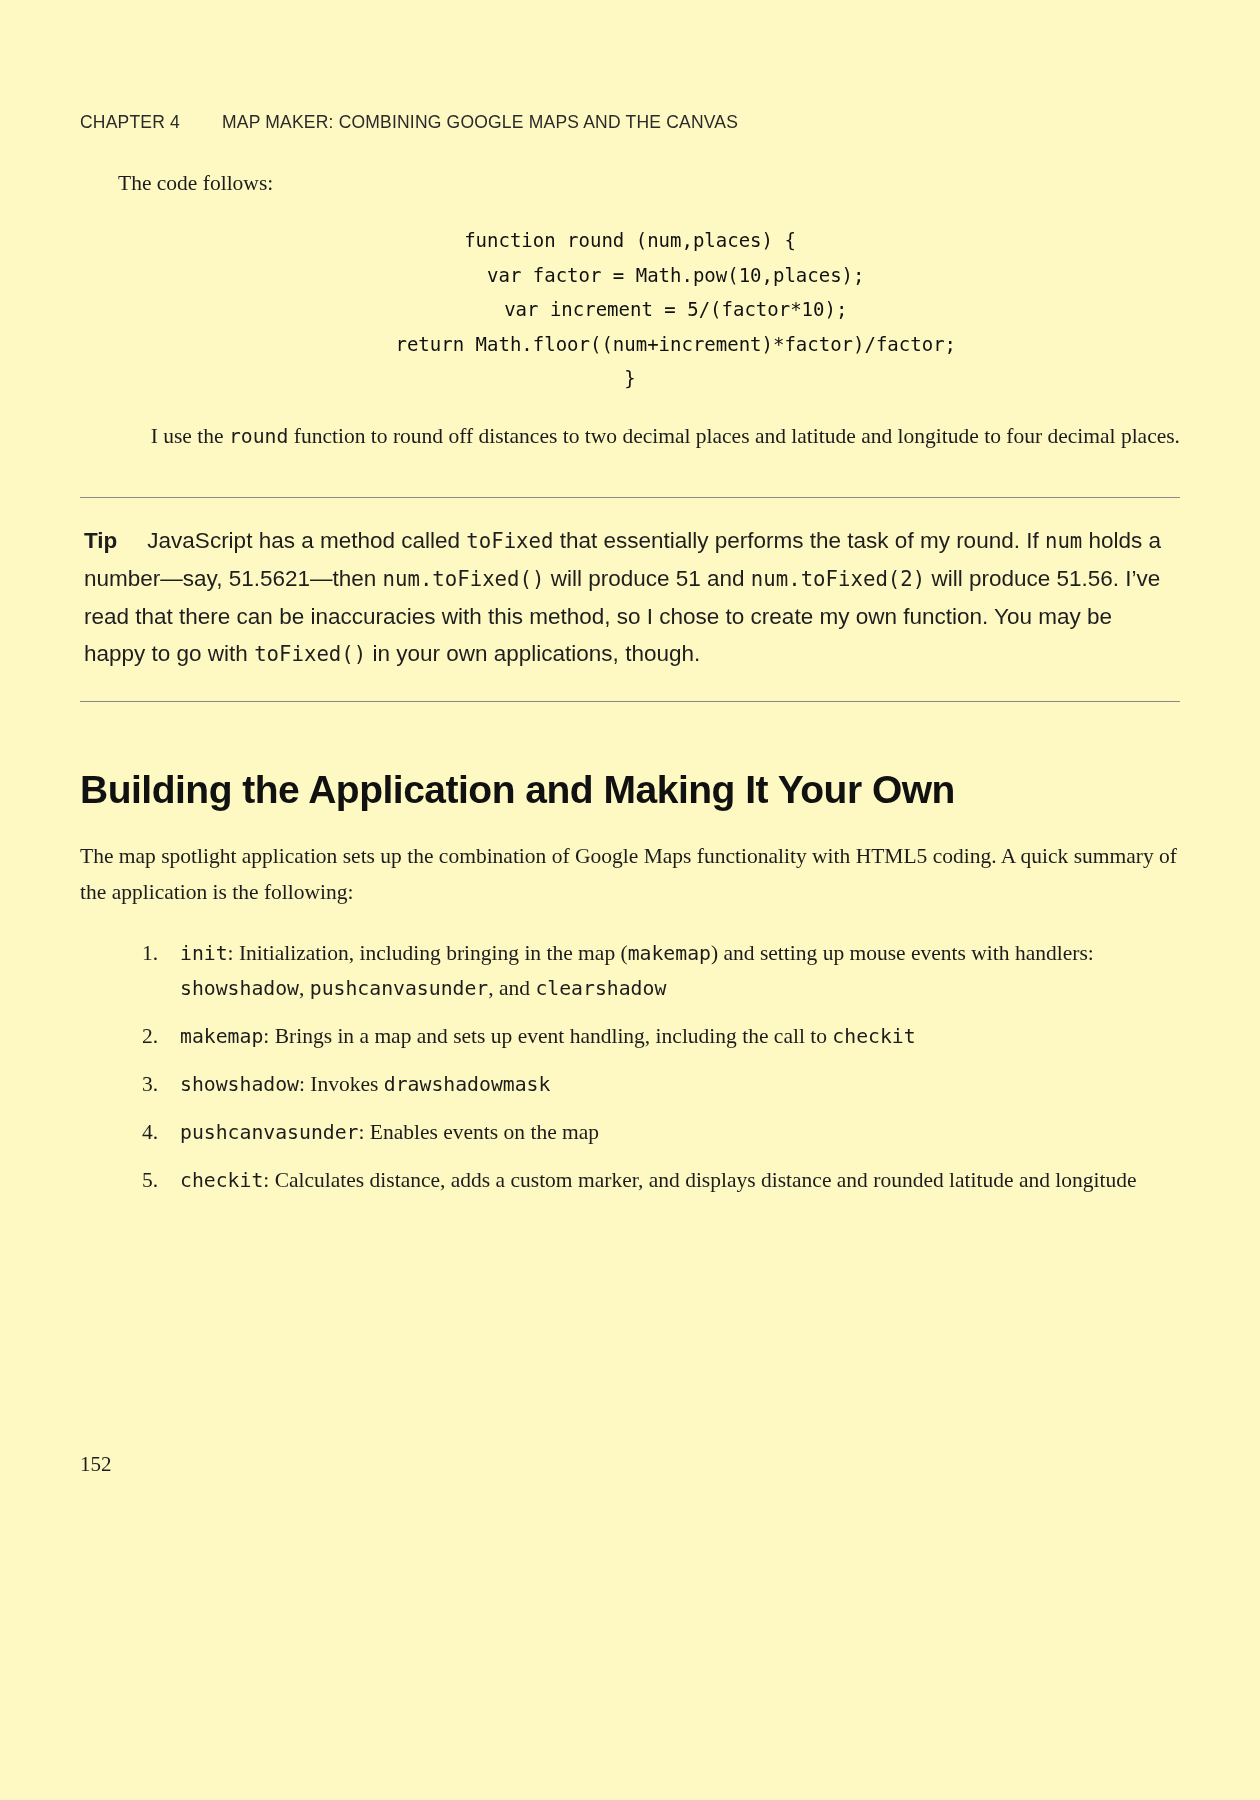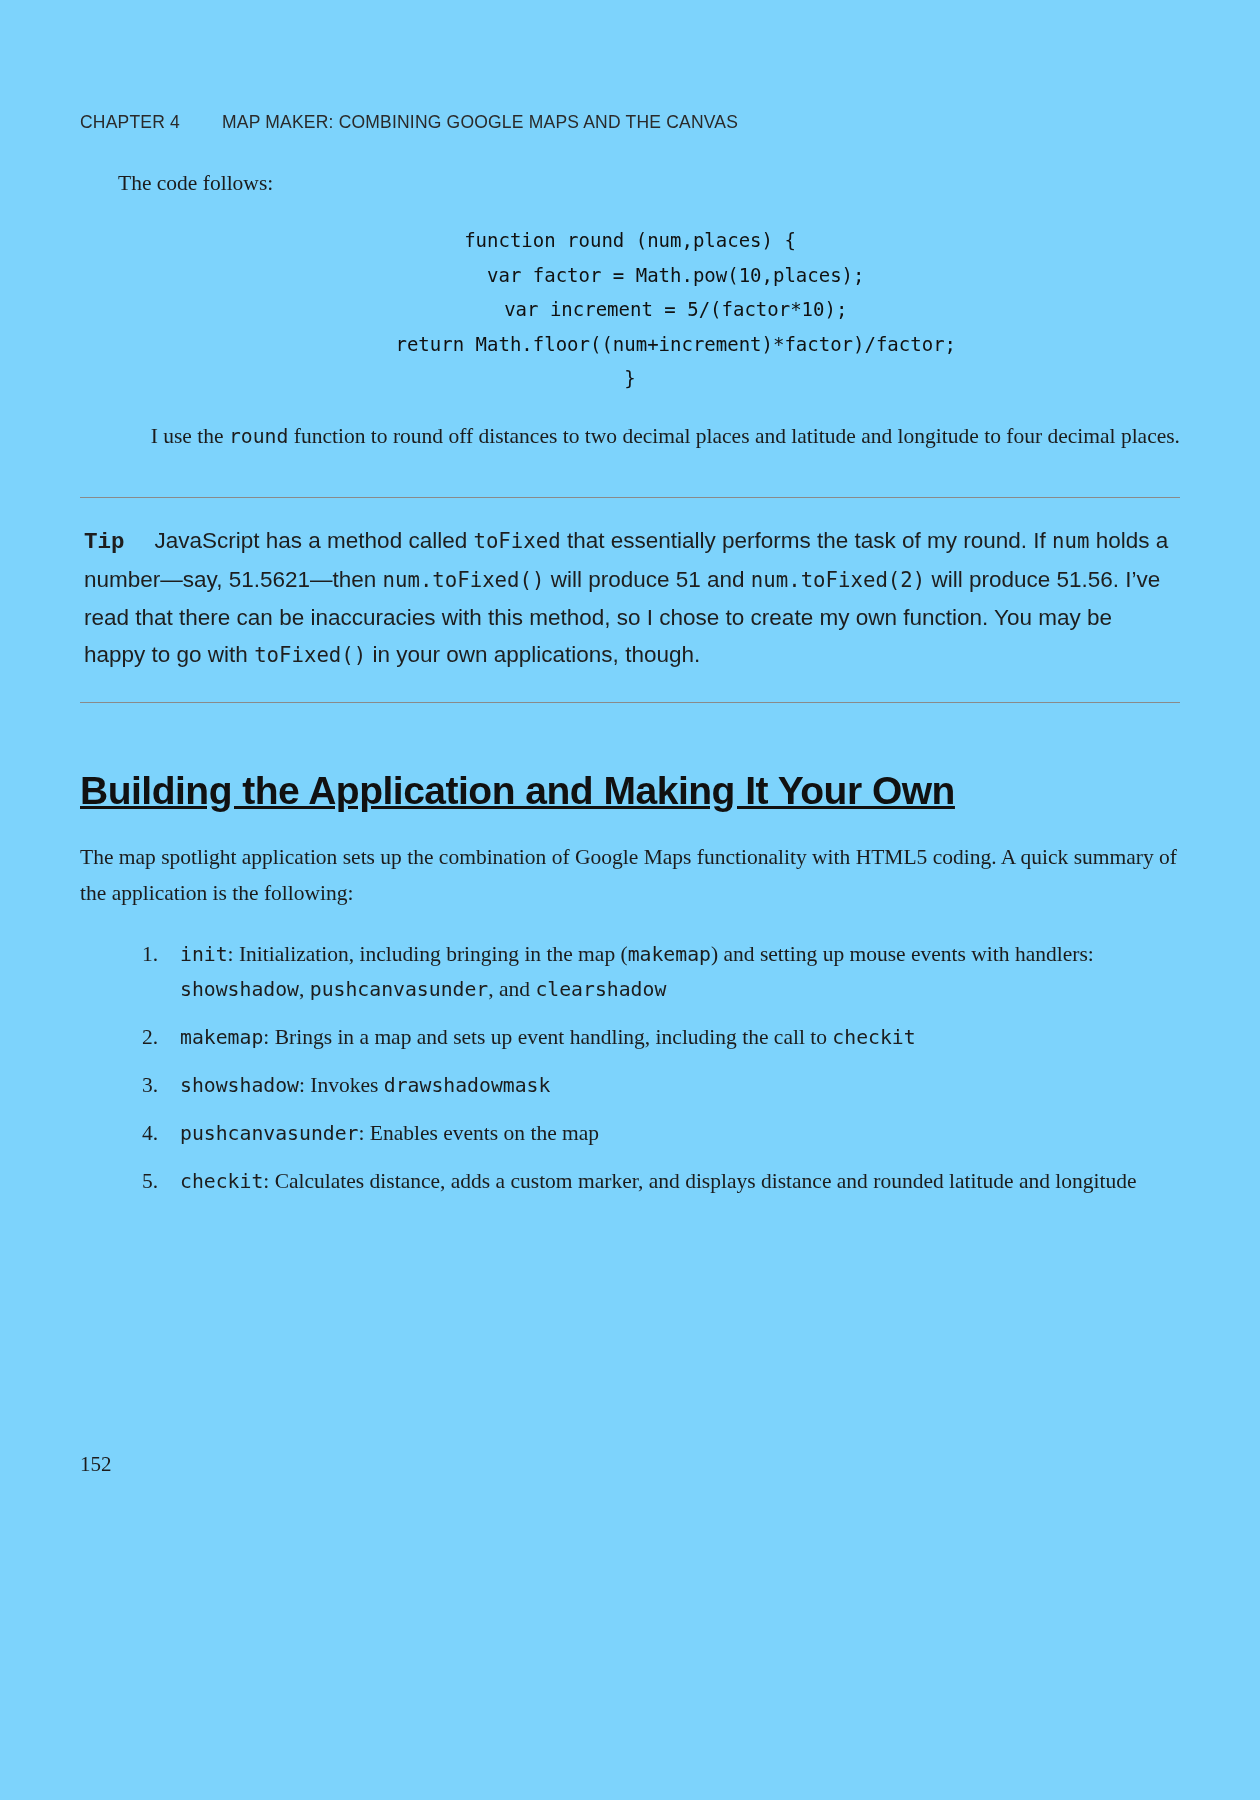--- a/index.html
+++ b/index.html
@@ -4,21 +4,21 @@
 <style>
   html, body {
     margin: 0;
     padding: 0;
     background: #ffffff;
   }
   .page {
     position: relative;
     width: 1260px;
     height: 1800px;
-    background: #7dd3fc;
+    background: #fef9c3;
     box-sizing: border-box;
     padding: 112px 80px 0 80px;
     color: #1c1c1c;
     font-family: "Liberation Serif", serif;
   }
   
   .running-head {
     font-family: "Liberation Sans", sans-serif;
     font-size: 17.5px;
     font-weight: 500;
@@ -63,32 +63,30 @@
   .tip-text {
     font-family: "Liberation Sans", sans-serif;
     font-size: 22.5px;
     line-height: 37px;
     margin: 0;
     color: #1e1e1e;
   }
   .tip-label {
     font-weight: 700;
     margin-right: 30px;
-    font-family: Liberation Mono, monospace;
   }
   .para-after-tip { margin-top: 30px; }
   
   .section-heading {
     font-family: "Liberation Sans", sans-serif;
     font-size: 39px;
     font-weight: 700;
     letter-spacing: -0.5px;
     color: #111111;
     margin: 66px 0 0 0;
-    text-decoration: underline;
   }
   .para-section-intro { margin-top: 26px; }
   
   .num-list { margin-top: 26px; }
   .list-item {
     position: relative;
     padding-left: 100px;
     font-family: "Liberation Serif", serif;
     font-size: 21.5px;
     line-height: 35px;

